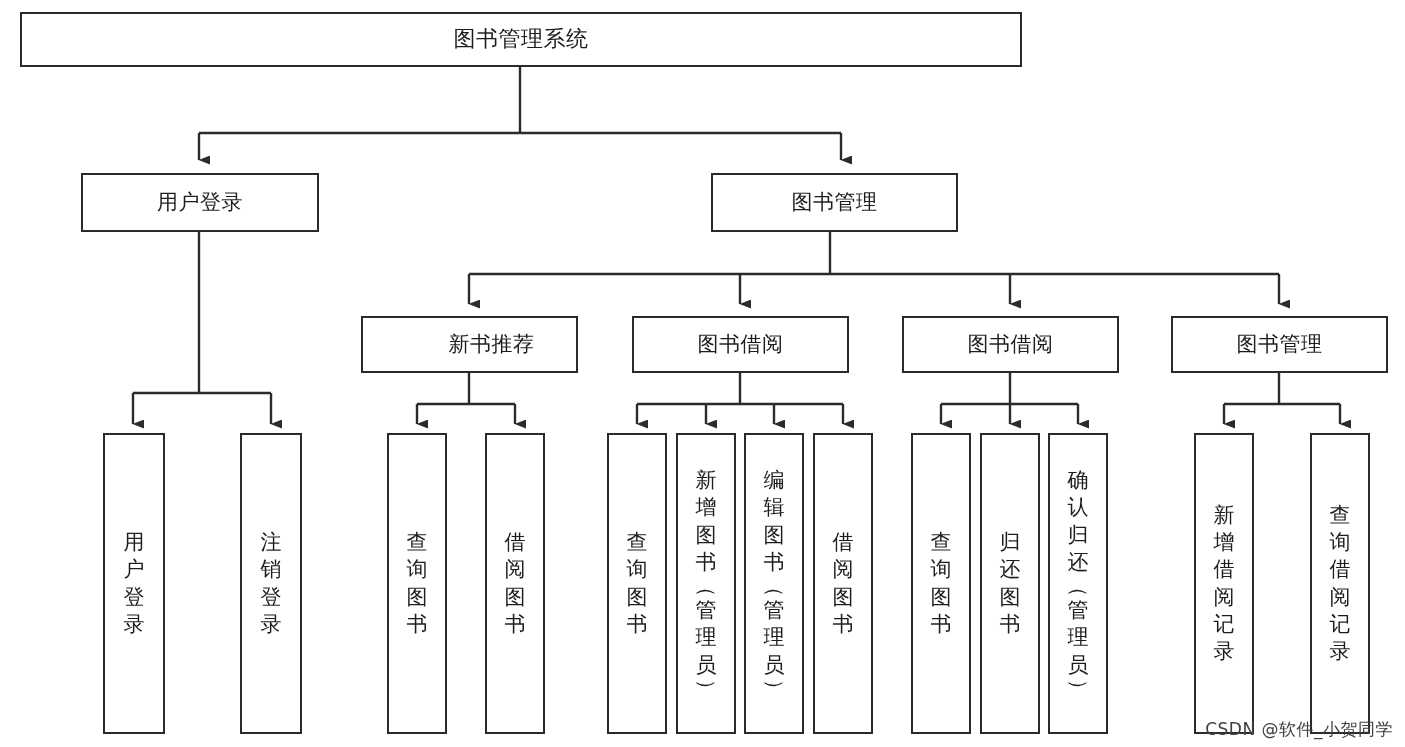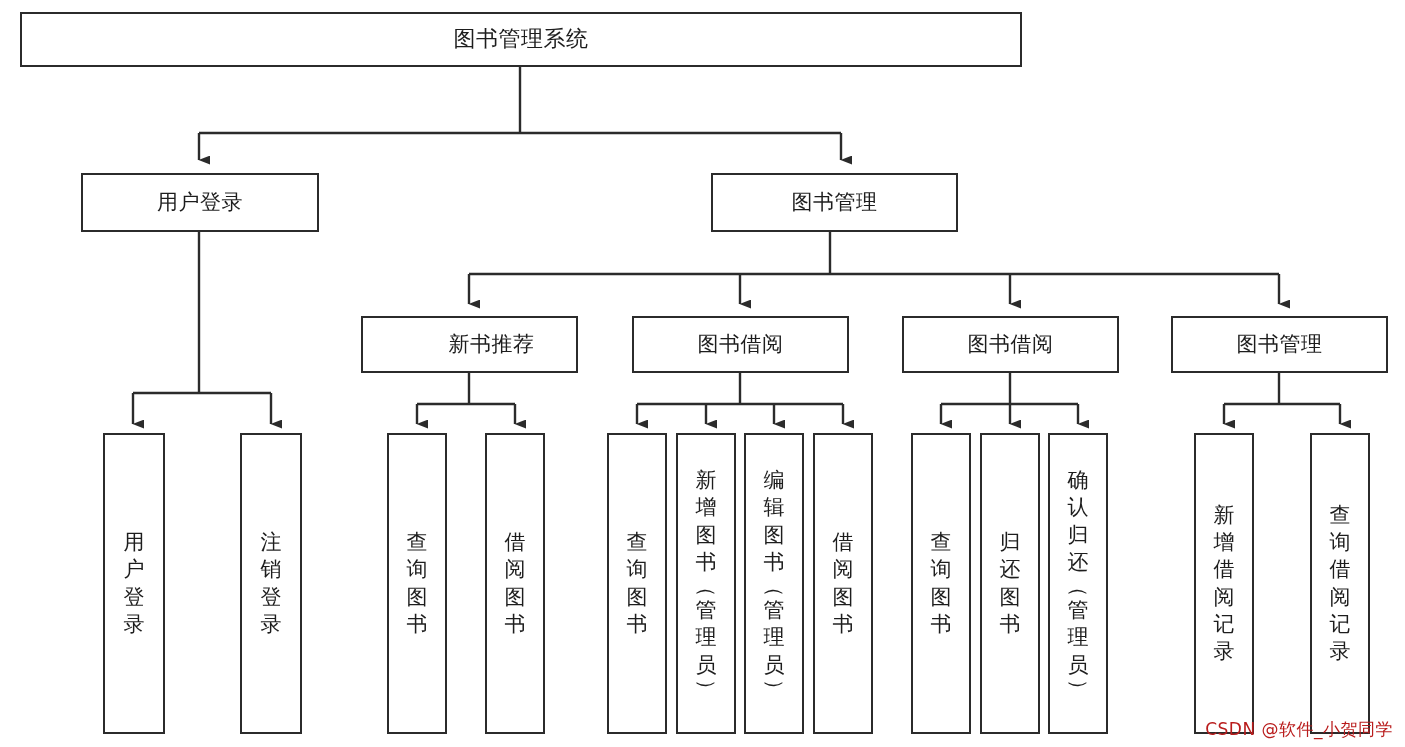--- a/index.html
+++ b/index.html
@@ -62,21 +62,21 @@
   }
   .node-label-v .vchar.rot {
     transform: rotate(90deg);
     line-height: 1.0;
   }
   #watermark {
     position: absolute;
     right: 12px;
     bottom: 6px;
     font-size: 17px;
-    color: #b91c1c;
+    color: #404040;
     white-space: nowrap;
     letter-spacing: 0.5px;
   }
 </style>
 </head>
 <body>
 
 <div id="diagram-root">
 
   <svg id="diagram-svg" viewBox="0 0 1405 747" xmlns="http://www.w3.org/2000/svg">

